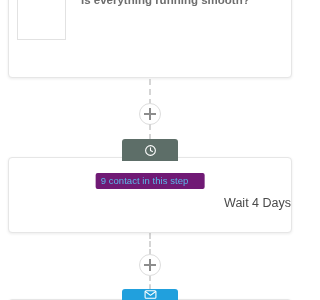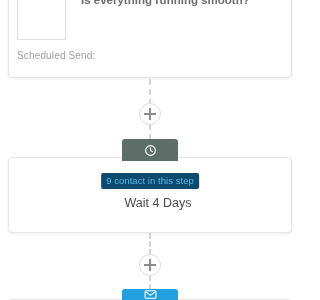--- a/index.html
+++ b/index.html
@@ -143,34 +143,34 @@
     top: 157px;
     width: 284px;
     height: 76px;
     z-index: 2;
   }
   .contact-badge {
     position: absolute;
     left: 50%;
     transform: translateX(-50%);
     top: 15px;
-    background: #0c4a6e;
+    background: #701a75;
     color: #5cb9e9;
     font-size: 9.5px;
-    padding: 2px 5px 3px 5px;
+    padding: 2px 16px 3px 5px;
     border-radius: 2px;
     white-space: nowrap;
     letter-spacing: 0.05px;
   }
   .step-title {
     position: absolute;
     left: 16px;
     right: 0;
     top: 38px;
-    text-align: center;
+    text-align: right;
     font-size: 12.5px;
     color: #4a4a4a;
     white-space: nowrap;
   }
 
   
   #email-card-2 {
     left: 8px;
     top: 299px;
     width: 284px;
@@ -179,21 +179,20 @@
   }
 </style>
 </head>
 <body>
 
 <div id="canvas">
 
   <div class="card" id="email-card">
     <div class="thumb-box"></div>
     <div class="email-subject">Is everything running smooth?</div>
-    <div class="scheduled-send">Scheduled Send:</div>
   </div>
 
   <div class="conn" id="conn-1"></div>
 
   <div class="plus-btn" id="plus-1">
     <span class="bar-h"></span>
     <span class="bar-v"></span>
   </div>
 
   <div class="conn" id="conn-2"></div>

